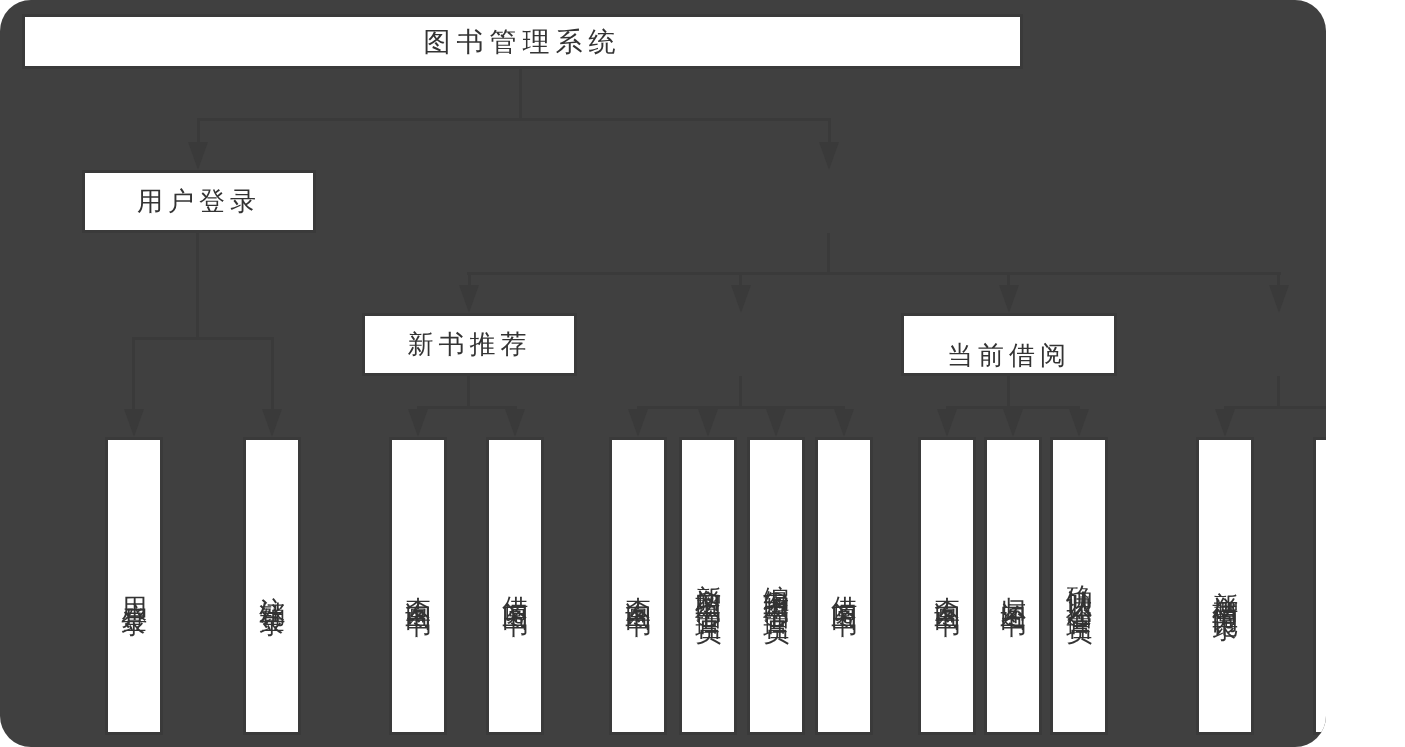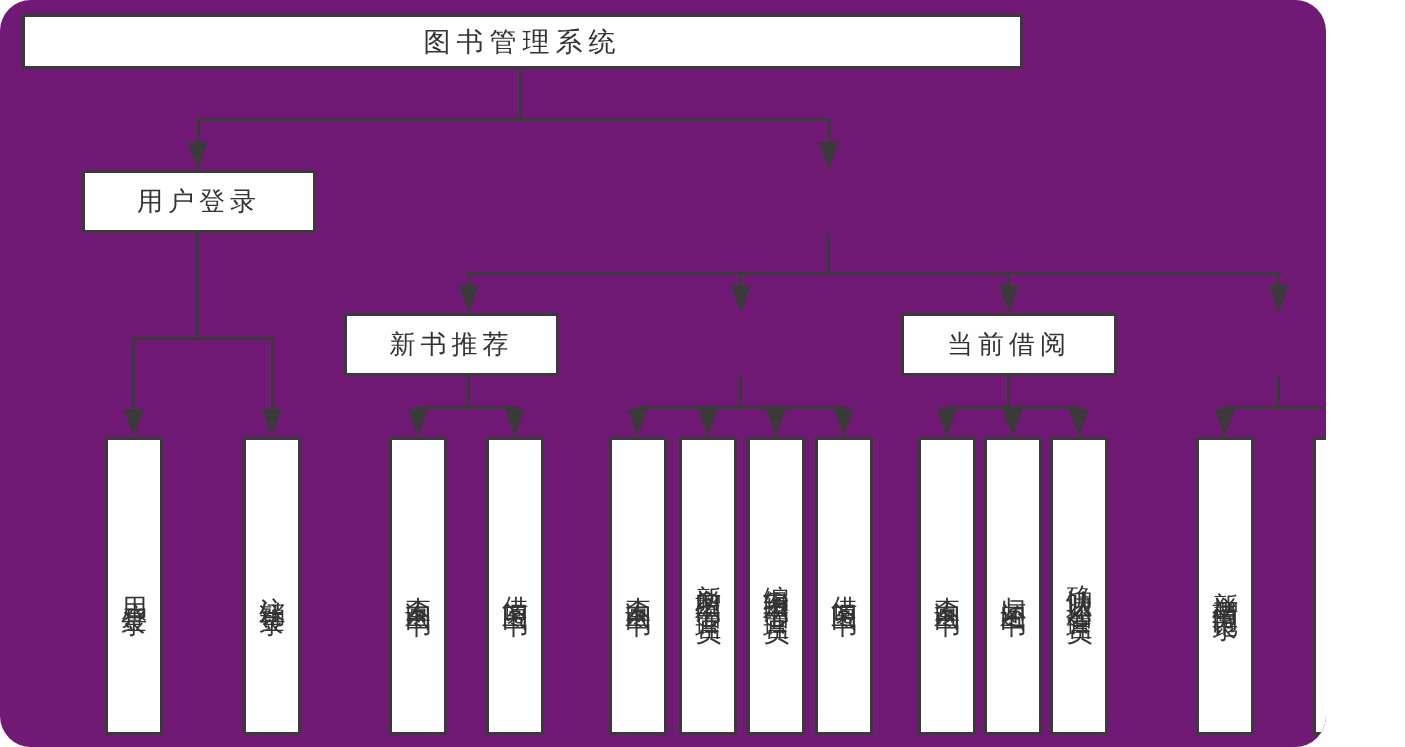--- a/index.html
+++ b/index.html
@@ -1,16 +1,16 @@
 <!DOCTYPE html>
 <html><head>
 <meta charset="utf-8">
 <style>
   html,body{margin:0;padding:0;background:#ffffff;}
-  .canvas{position:relative;width:1326px;height:747px;background:#701a75;overflow:hidden;
+  .canvas{position:relative;width:1326px;height:747px;background:#404040;overflow:hidden;
           font-family:"Liberation Sans",sans-serif;border-radius:31px;}
   .box{position:absolute;background:#ffffff;border:3px solid #3a3a3a;box-sizing:border-box;
        display:flex;align-items:center;justify-content:center;z-index:2;}
   .hlabel{font-size:26px;letter-spacing:5px;color:#333333;white-space:nowrap;}
   .root .hlabel{font-size:27px;letter-spacing:6px;}
   .vlabel{writing-mode:vertical-rl;text-orientation:mixed;font-size:26px;letter-spacing:5px;
           line-height:1.05;color:#333333;white-space:nowrap;}
   .leaf{top:437px;height:298px;width:58px;}
   .vl{position:absolute;width:3px;background:#3a3a3a;z-index:1;}
   .hl{position:absolute;height:3px;background:#3a3a3a;z-index:1;}
@@ -25,24 +25,24 @@
 <div class="canvas">
 
   <div class="box root" style="left:22px;top:14px;width:1001px;height:55px;">
     <span class="hlabel">图书管理系统</span>
   </div>
 
   <div class="box" style="left:82px;top:170px;width:234px;height:63px;">
     <span class="hlabel">用户登录</span>
   </div>
 
-  <div class="box" style="left:344px;top:313px;width:215px;height:63px;font-family:Liberation Serif, serif;">
+  <div class="box" style="left:362px;top:313px;width:215px;height:63px;font-family:Liberation Serif, serif;">
     <span class="hlabel">新书推荐</span>
   </div>
-  <div class="box" style="left:901px;top:313px;width:216px;height:63px;">
+  <div class="box" style="left:901px;top:313px;width:216px;height:63px;align-items:flex-end;">
     <span class="hlabel">当前借阅</span>
   </div>
 
   <div class="box leaf" style="left:105px;">
     <span class="vlabel">用户登录</span>
   </div>
   <div class="box leaf" style="left:243px;">
     <span class="vlabel">注销登录</span>
   </div>
 

